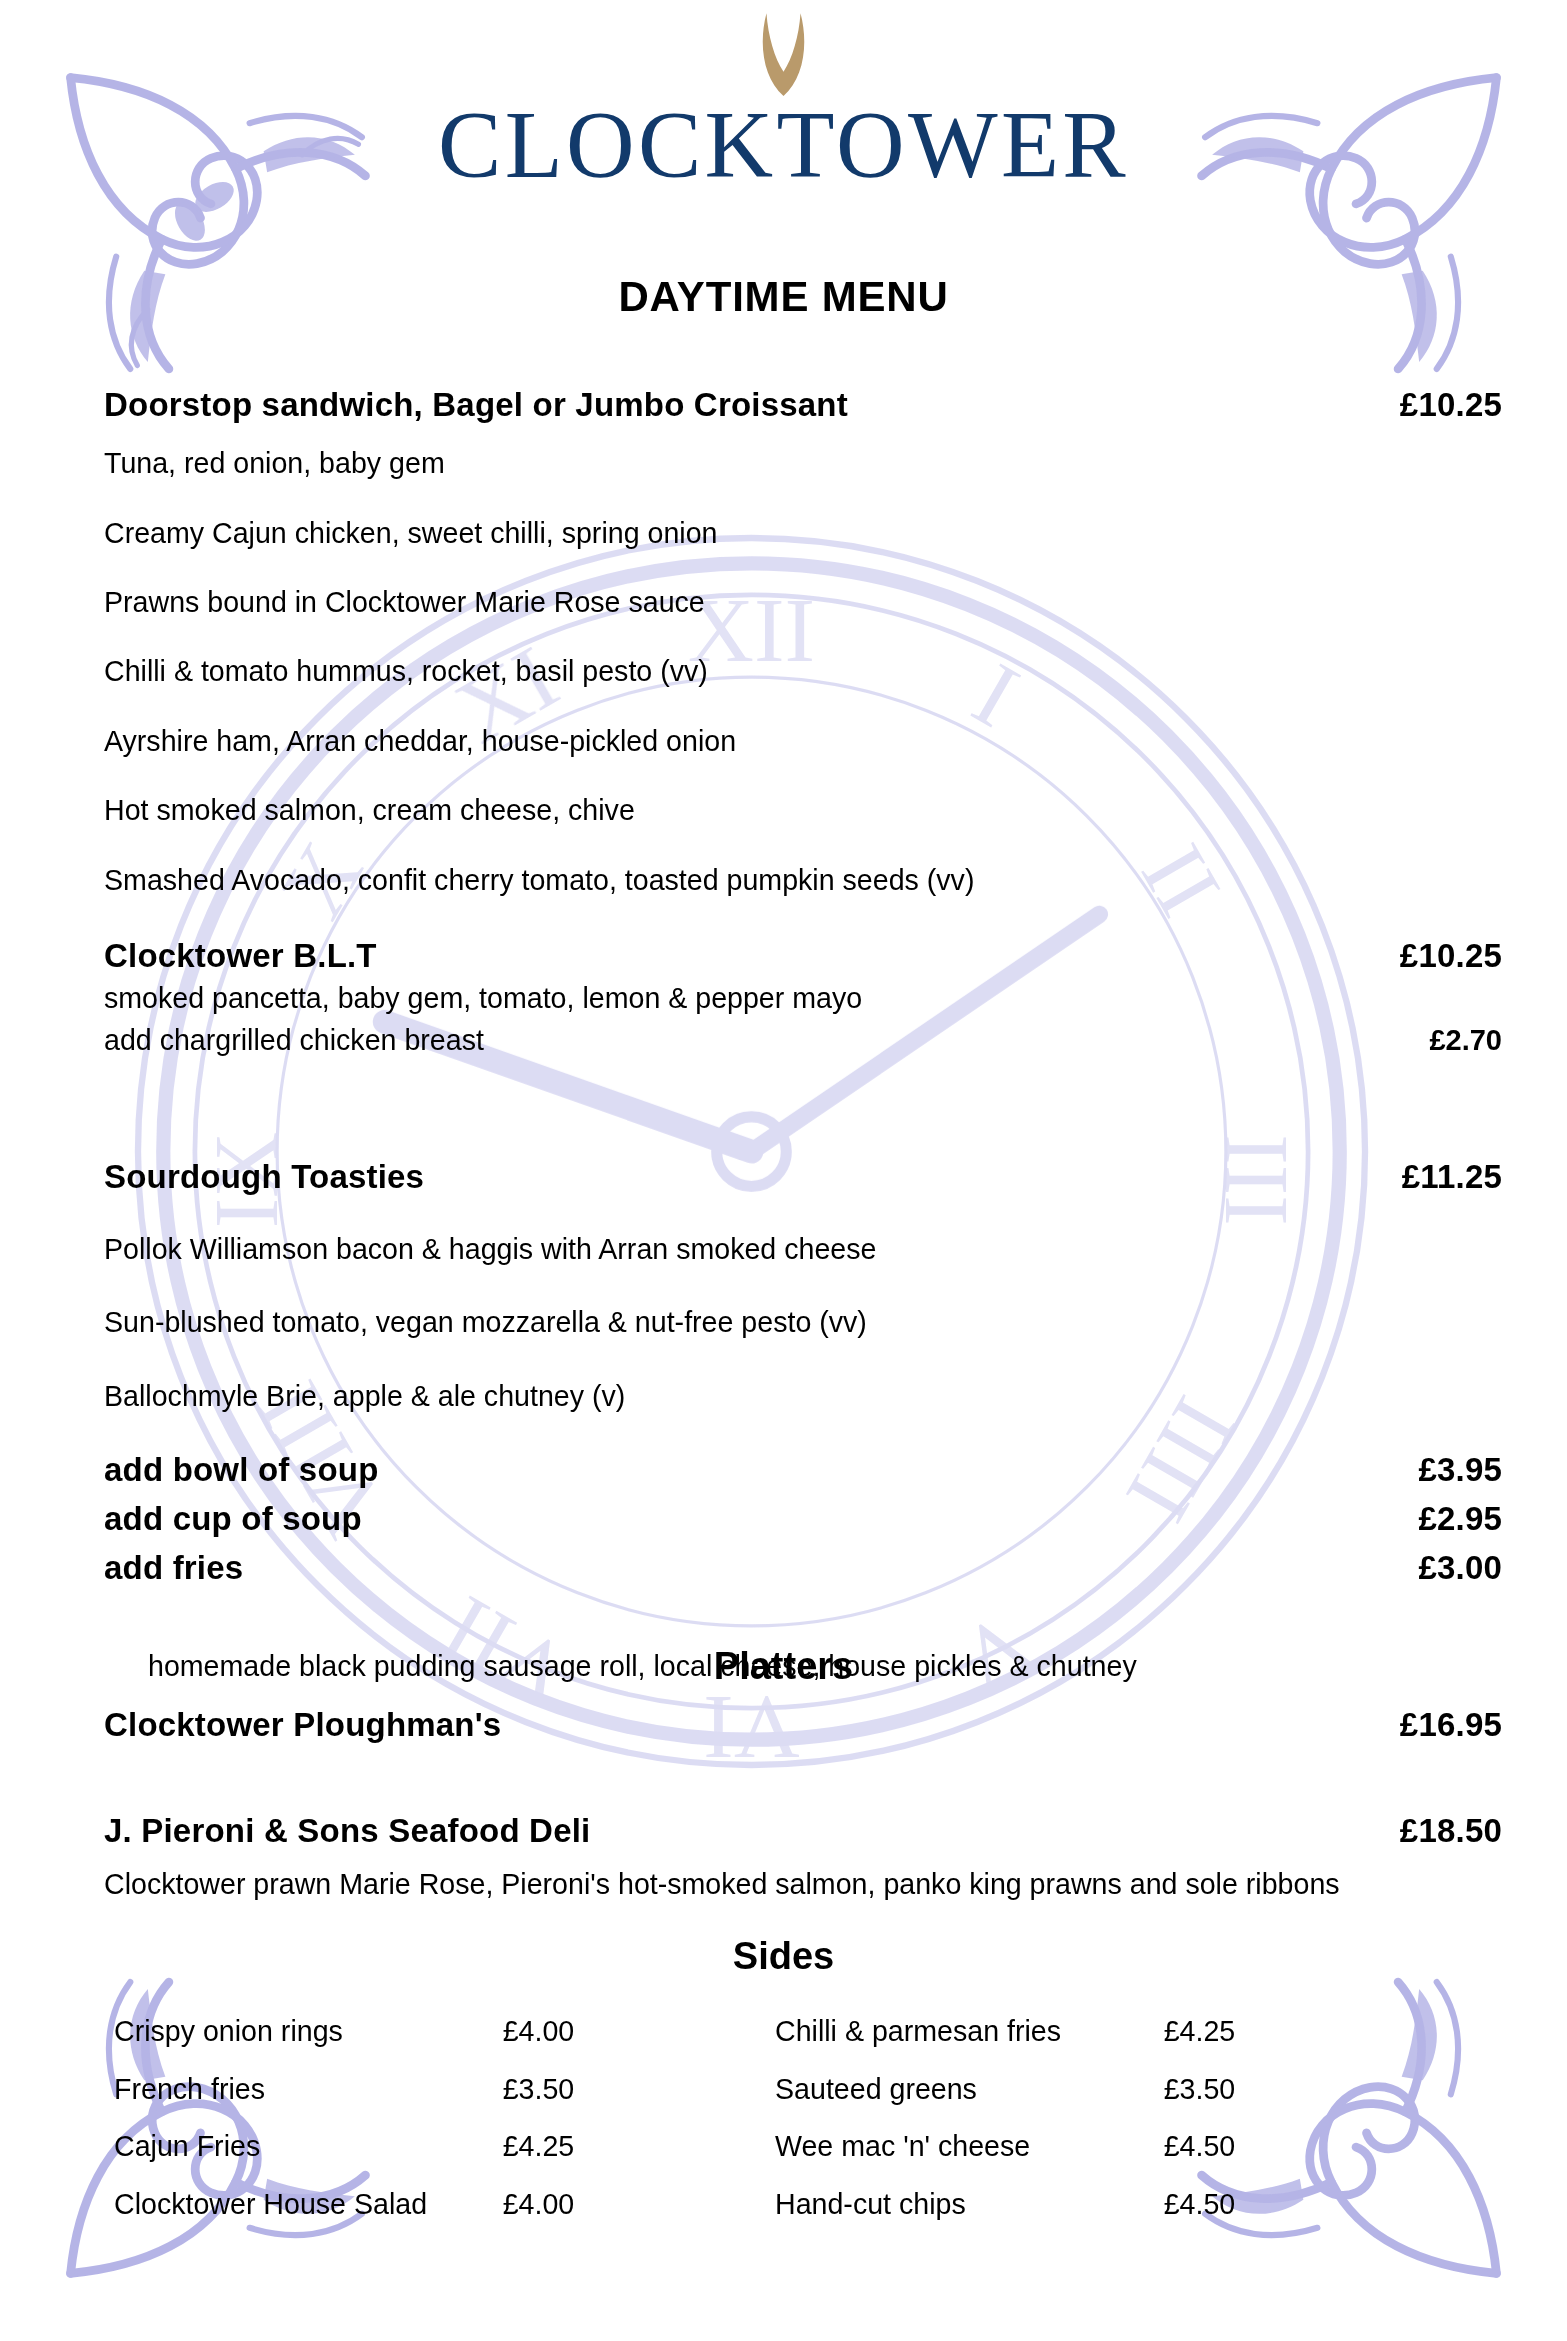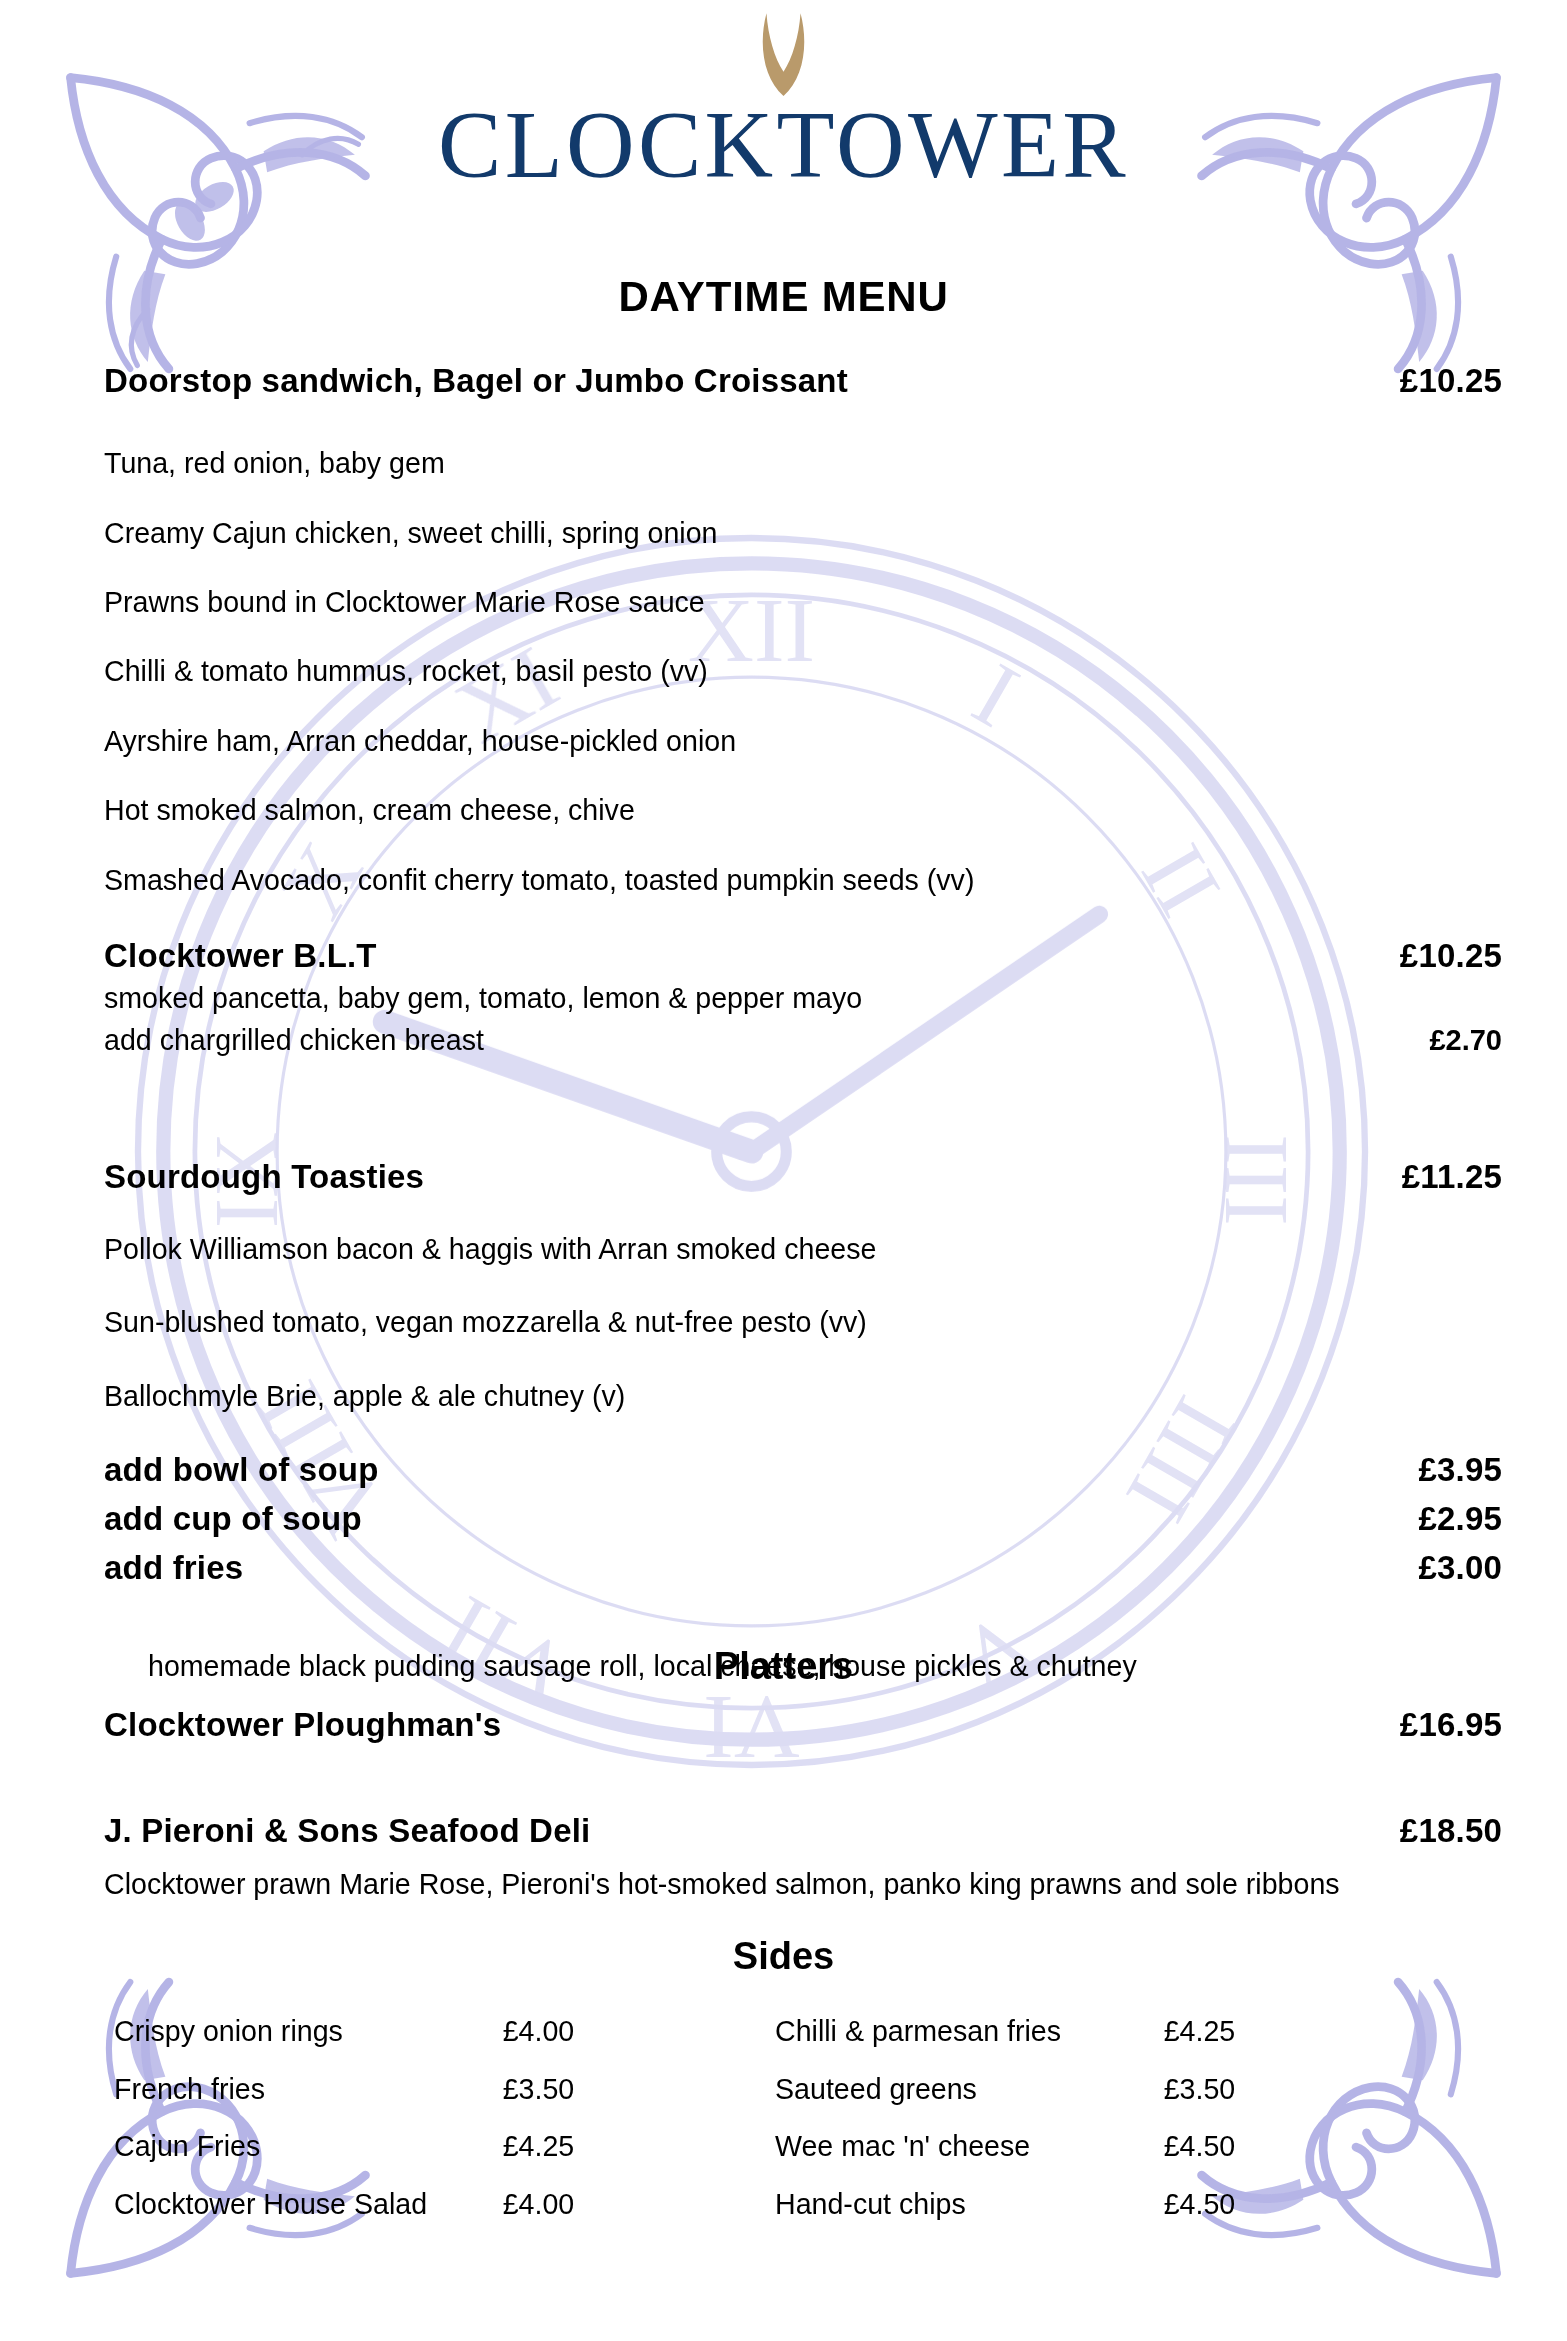--- a/index.html
+++ b/index.html
@@ -160,21 +160,21 @@
 <div class="moon">
   <svg width="73" height="90" viewBox="0 0 90 110">
     <path d="M45 108 C20 86 14 44 24 6 C26 34 34 62 45 78 C56 62 64 34 66 6 C76 44 70 86 45 108 Z" fill="#b99a6b"></path>
   </svg>
 </div>
 <div class="brand">CLOCKTOWER</div>
 <div class="menu-kicker">DAYTIME MENU</div>
 
 <div class="sheet">
 
-  <div class="row hd" style="top:362px;">
+  <div class="row hd" style="top:386px;">
     <span class="nm">Doorstop sandwich, Bagel or Jumbo Croissant</span>
     <span class="pr">£10.25</span>
   </div>
 
   <div class="row bd" style="top:447px;">
     <span class="nm">Tuna, red onion, baby gem</span>
   </div>
   <div class="row bd" style="top:517px;">
     <span class="nm">Creamy Cajun chicken, sweet chilli, spring onion</span>
   </div>

